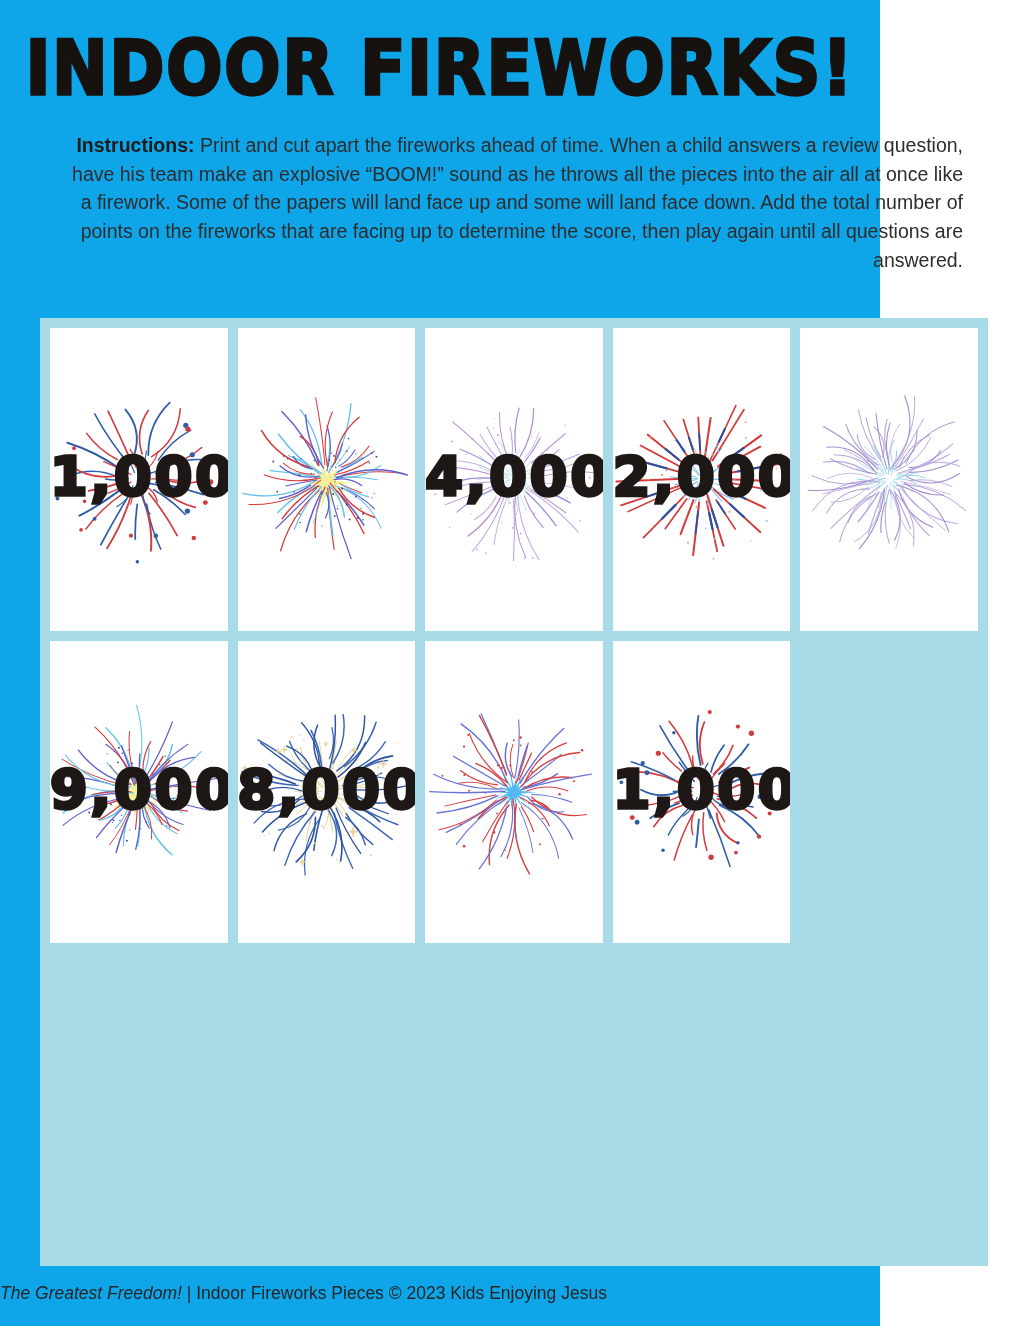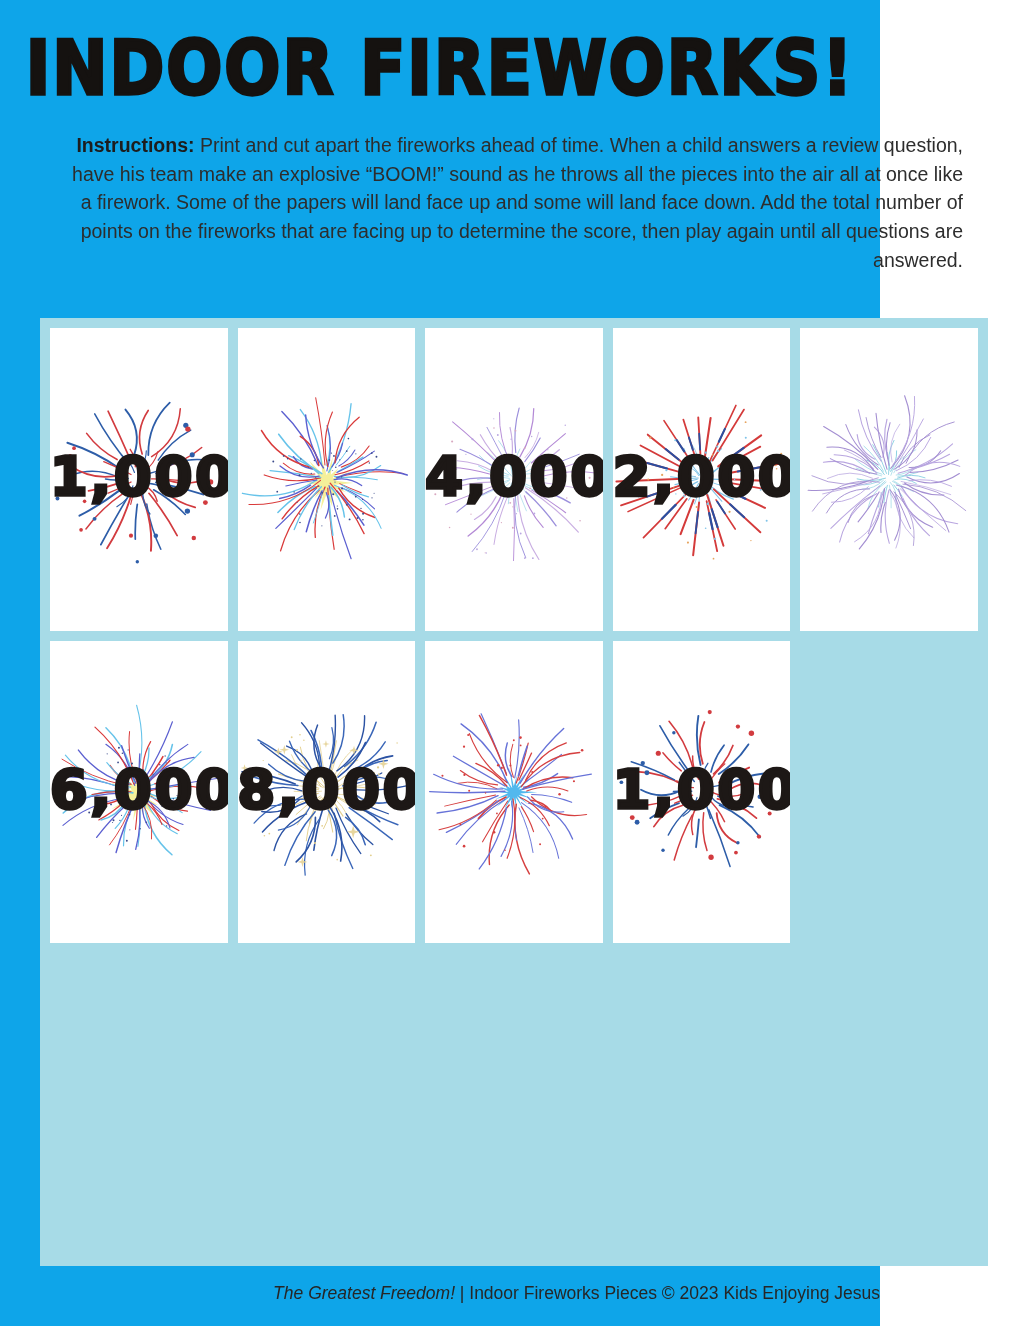--- a/index.html
+++ b/index.html
@@ -47,21 +47,21 @@
     font-weight:900;
     font-size:54px;
     letter-spacing:3px;
     color:#1d1816;
     -webkit-text-stroke:3.5px #1d1816;
     white-space:nowrap;
   }
 
   .footer {
     position:absolute; top:1283px; left:0; width:100%;
-    text-align:right; font-size:17.5px; color:#262626;padding-left:24px;
+    text-align:left; font-size:17.5px; color:#262626;
   }
   .footer .italic { font-style:italic; }
 </style>
 </head>
 <body>
 
 <div class="page">
 
   <h1 class="title">INDOOR FIREWORKS!</h1>
 
@@ -616,21 +616,21 @@
           <circle cx="66.2" cy="184.0" r="1.6" fill="#3a4a8a"></circle>
           <circle cx="133.2" cy="144.1" r="0.8" fill="#3a4a8a"></circle>
           <circle cx="134.3" cy="187.4" r="1.5" fill="#3a4a8a"></circle>
           <circle cx="105.7" cy="200.9" r="0.9" fill="#3a4a8a"></circle>
           <circle cx="138.0" cy="117.0" r="1.2" fill="#3a4a8a"></circle>
           <circle cx="197.0" cy="206.7" r="1.2" fill="#3a4a8a"></circle>
           <circle cx="124.3" cy="139.8" r="1.5" fill="#3a4a8a"></circle>
           <circle cx="107.3" cy="197.2" r="1.7" fill="#3a4a8a"></circle>
           <circle cx="116.5" cy="74.7" r="1.7" fill="#3a4a8a"></circle>
         </svg>
-        <div class="value">6,000</div>
+        <div class="value">9,000</div>
       </div>
       <div class="cell">
         <svg viewBox="0 0 300 300">
           <path d="M158.6,147.9 Q194.8,133.4 231.3,146.9" fill="none" stroke="#e3cf8e" stroke-width="1.6" stroke-linecap="round"></path>
           <path d="M169.6,153.4 Q203.7,152.0 232.2,170.6" fill="none" stroke="#e3cf8e" stroke-width="1.2" stroke-linecap="round"></path>
           <path d="M164.3,155.6 Q190.0,167.0 213.7,182.2" fill="none" stroke="#e3cf8e" stroke-width="1.8" stroke-linecap="round"></path>
           <path d="M158.4,153.1 Q176.9,164.6 195.6,175.8" fill="none" stroke="#e3cf8e" stroke-width="1.5" stroke-linecap="round"></path>
           <path d="M155.3,155.0 Q179.5,170.7 188.0,198.2" fill="none" stroke="#e3cf8e" stroke-width="1.4" stroke-linecap="round"></path>
           <path d="M156.0,157.3 Q166.4,174.0 177.4,190.2" fill="none" stroke="#e3cf8e" stroke-width="1.9" stroke-linecap="round"></path>
           <path d="M155.2,163.7 Q160.4,186.8 169.9,208.5" fill="none" stroke="#e3cf8e" stroke-width="1.4" stroke-linecap="round"></path>

